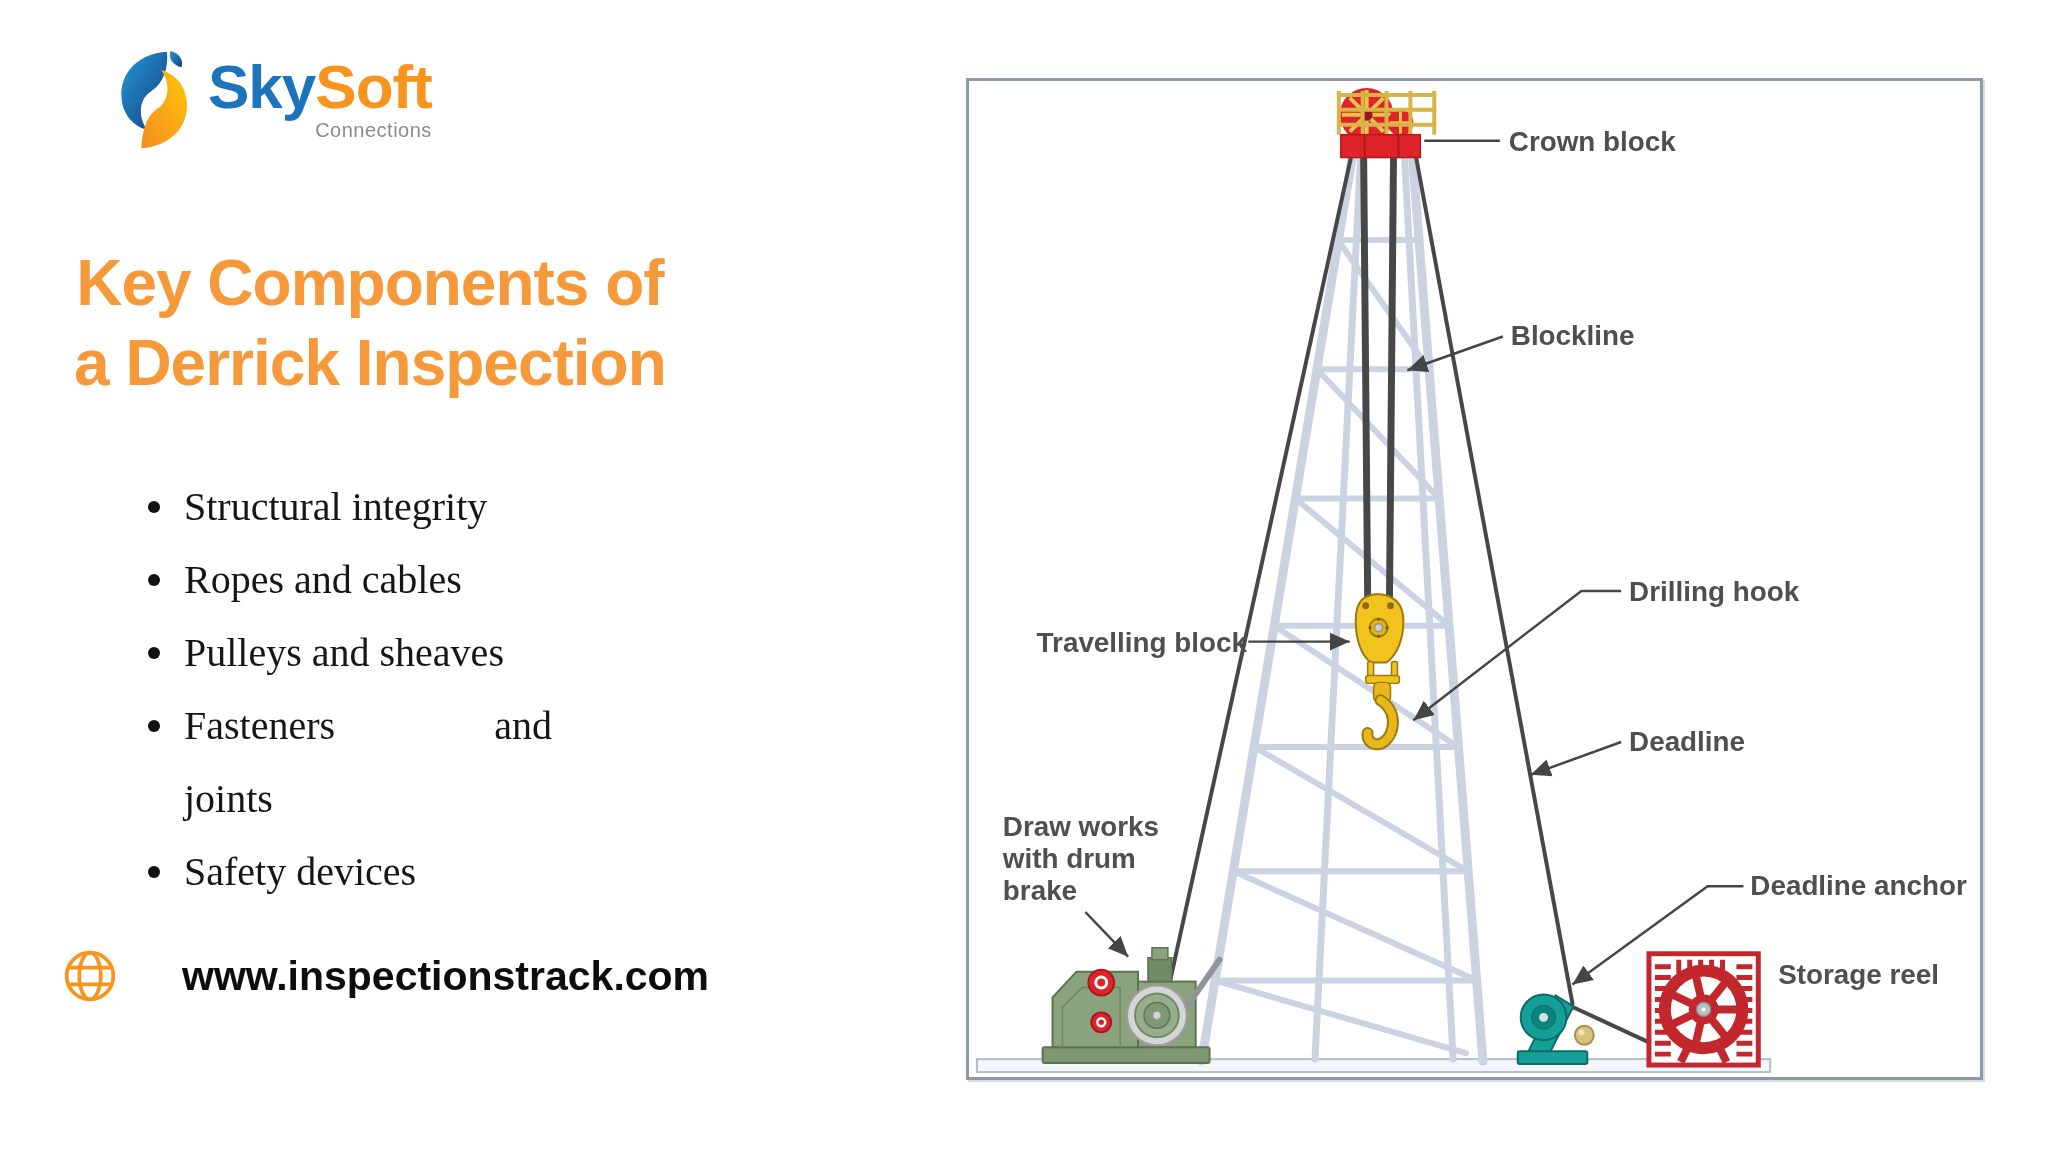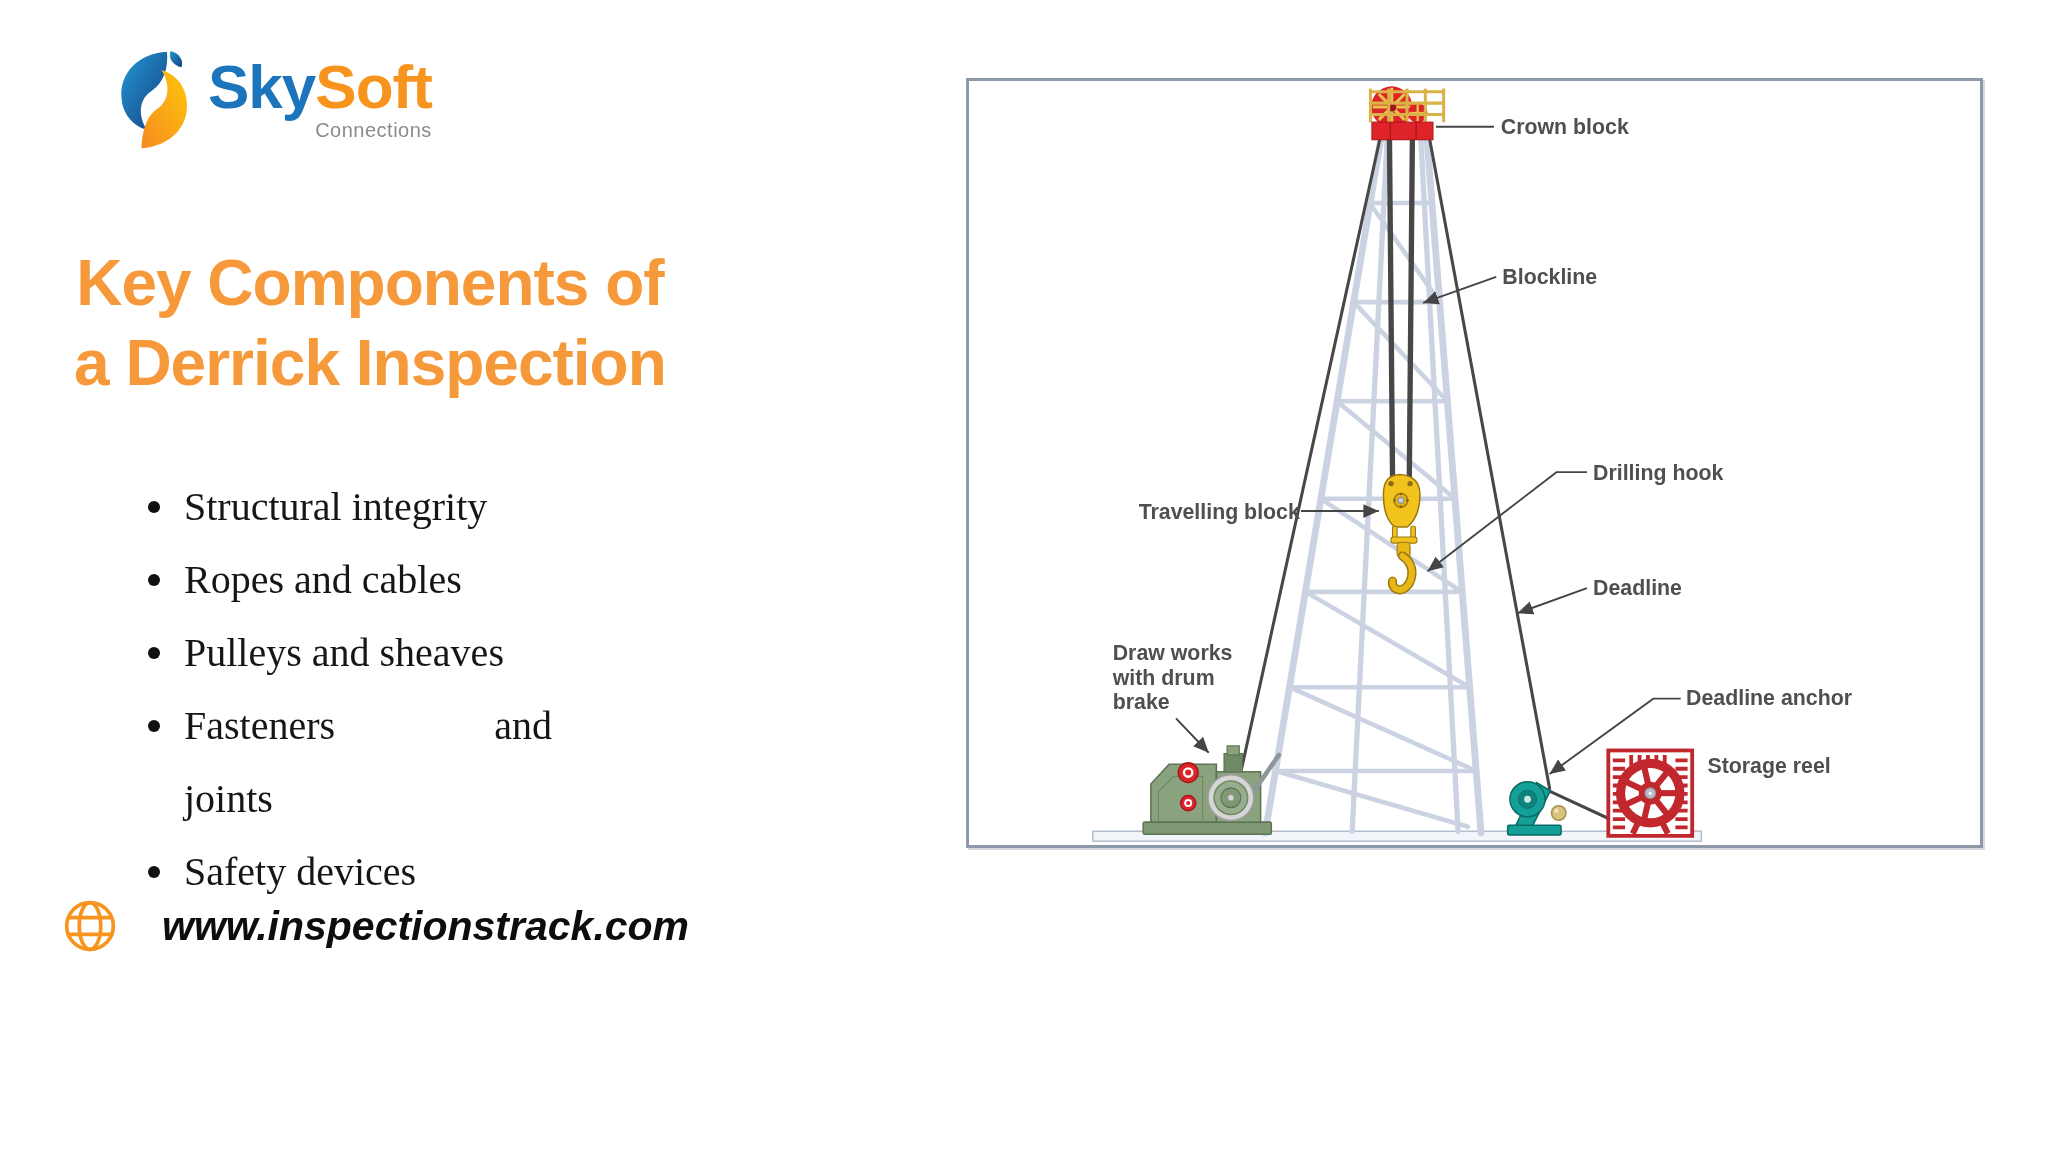--- a/index.html
+++ b/index.html
@@ -19,26 +19,26 @@
     font-size:64px;line-height:80px;font-weight:800;letter-spacing:-1px;text-align:center;}
   .headline span{display:block;}
 
   .bullets{position:absolute;left:148px;top:470px;width:404px;
     font-family:"Liberation Serif","DejaVu Serif",serif;font-size:40px;color:#161616;}
   .b-row{display:flex;align-items:center;height:73px;}
   .b-dot{width:12px;height:12px;border-radius:50%;background:#111;margin-right:24px;flex:none;}
   .b-just{flex:1;display:flex;justify-content:space-between;}
   .b-cont{padding-left:36px;}
 
-  .site{position:absolute;left:62px;top:898px;display:flex;align-items:center;gap:44px;font-style:italic;}
+  .site{position:absolute;left:62px;top:948px;display:flex;align-items:center;gap:64px;}
   .globe{width:56px;height:56px;}
   .url{font-size:41px;font-weight:bold;color:#0d0d0d;letter-spacing:0px;}
 
   
-  .diagram{position:absolute;left:966px;top:78px;width:1017px;height:770px;
+  .diagram{position:absolute;left:966px;top:78px;width:1017px;height:1002px;
     box-sizing:border-box;border:3px solid var(--frame);background:#fff;
     box-shadow:2px 2px 0 rgba(141,153,169,.35);}
   .diagram svg{display:block;width:100%;height:100%;}
   .g-lattice{stroke:var(--lattice);}
   .g-cables{stroke:var(--cable);}
   .lbl{font-family:"Liberation Sans",sans-serif;font-size:28px;font-weight:bold;fill:var(--label);}
   .leader{stroke:#454545;stroke-width:2.5;fill:none;}
 </style>
 </head>
 <body>

